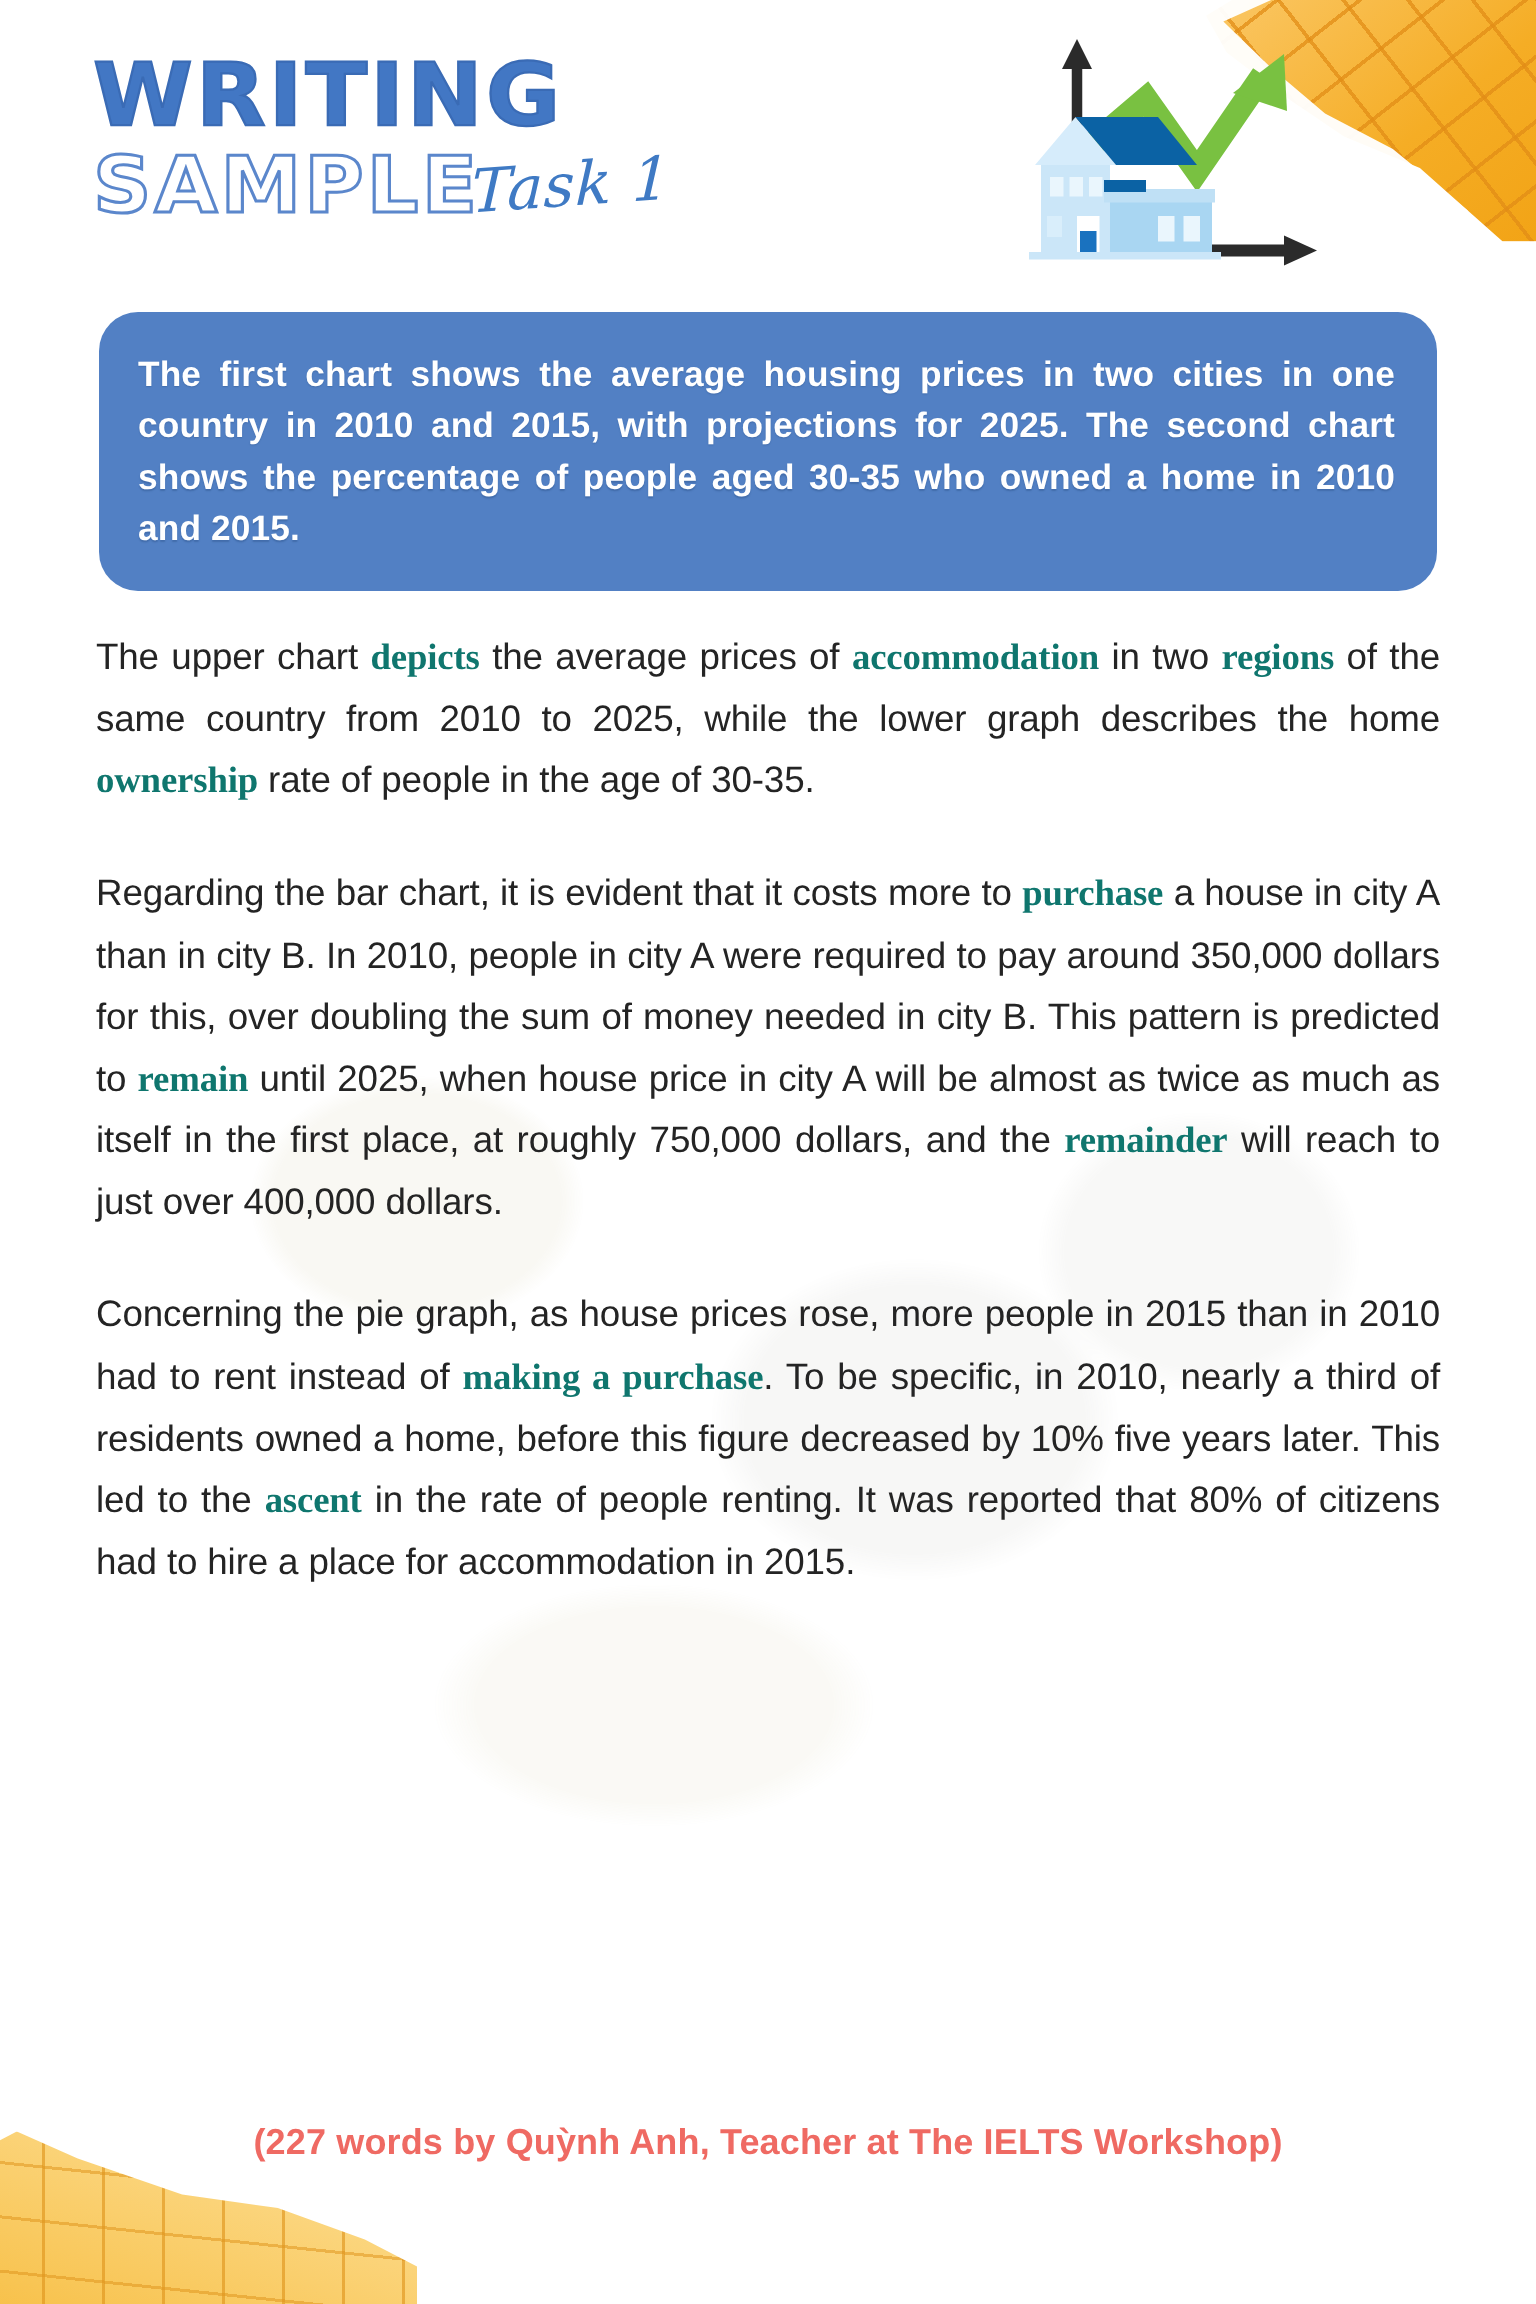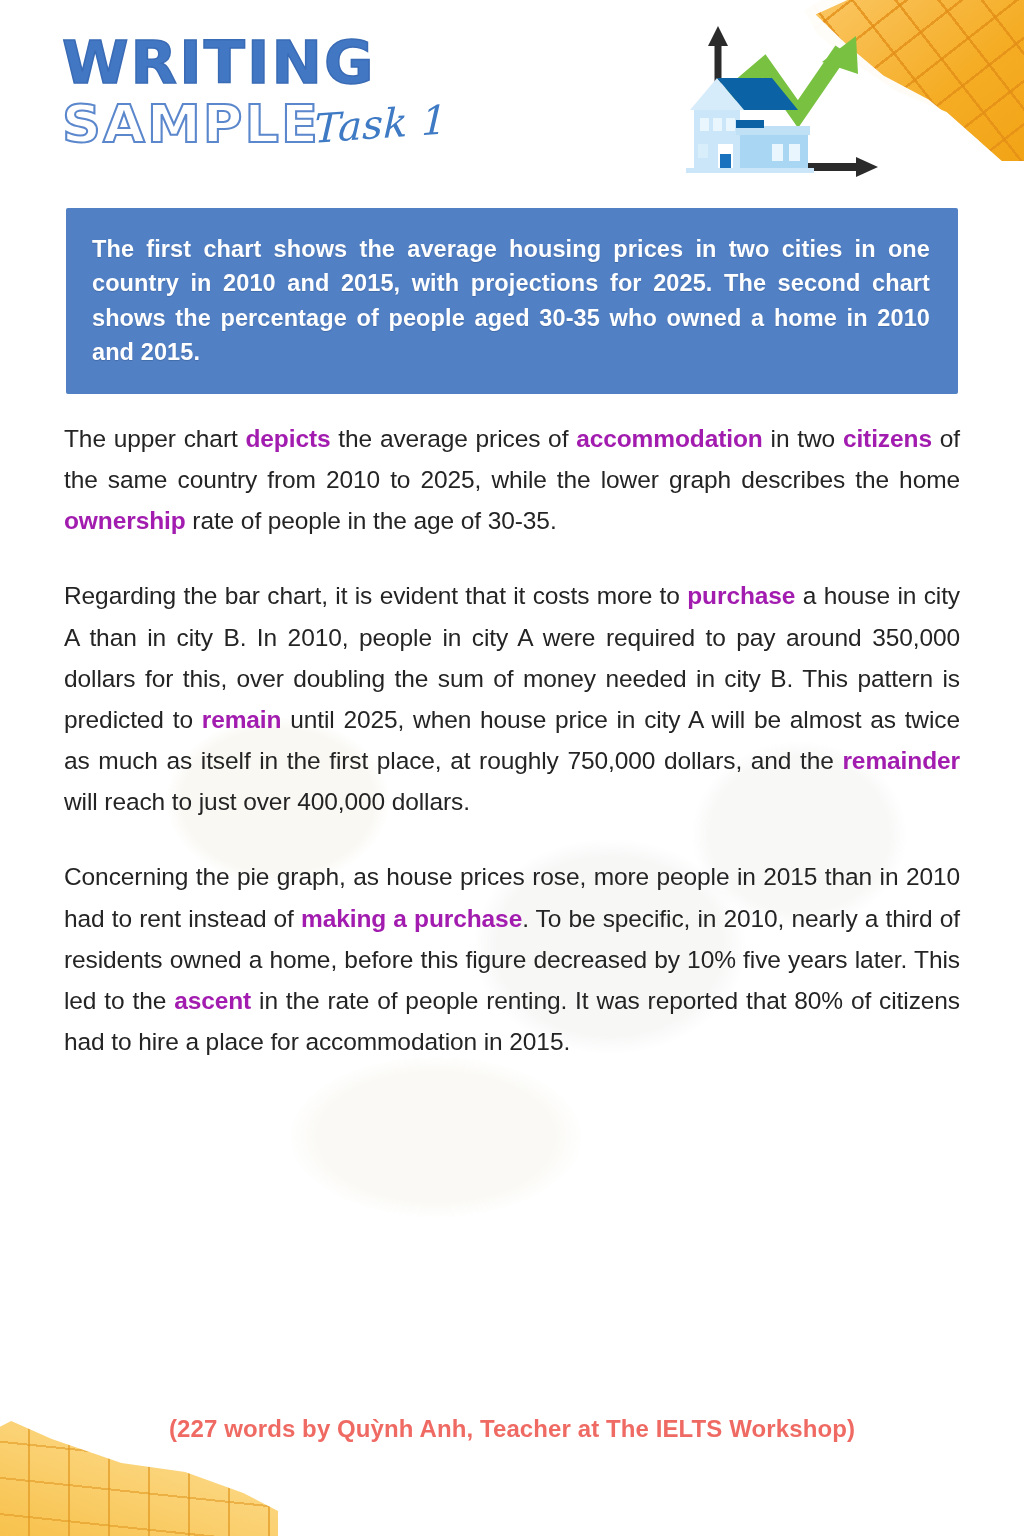--- a/index.html
+++ b/index.html
@@ -154,21 +154,21 @@
   }
 
   
   #prompt-box {
     position: absolute;
     left: 66px;
     top: 208px;
     width: 892px;
     height: 186px;
     background: #5280c4;
-    border-radius: 2px;
+    border-radius: 26px;
     padding: 24px 28px 20px 26px;
   }
 
   #prompt-text {
     color: #ffffff;
     font-size: 23.5px;
     font-weight: 700;
     line-height: 1.46;
     text-align: justify;
     text-justify: inter-word;
@@ -187,21 +187,21 @@
   .para {
     font-size: 24.5px;
     line-height: 1.68;
     color: #242424;
     text-align: justify;
     text-justify: inter-word;
     margin-bottom: 34px;
     letter-spacing: -.1px;
   }
   .para:last-child { margin-bottom: 0; }
-  .para b { font-weight: 700; color: #a21caf; }
+  .para b { font-weight: 700; color: #0f766e; font-family: Liberation Serif, serif; }
 
   
   #footer-credit {
     position: absolute;
     left: 0;
     top: 1415px;
     width: 1024px;
     text-align: center;
     font-size: 24px;
     font-weight: 700;
@@ -269,18 +269,18 @@
       </g>
     </svg>
   </div>
 </div>
 
 <div id="prompt-box">
   <div id="prompt-text">The first chart shows the average housing prices in two cities in one country in 2010 and 2015, with projections for 2025. The second chart shows the percentage of people aged 30-35 who owned a home in 2010 and 2015.</div>
 </div>
 
 <div id="essay">
-  <p class="para">The upper chart <b>depicts</b> the average prices of <b>accommodation</b> in two <b>citizens</b> of the same country from 2010 to 2025, while the lower graph describes the home <b>ownership</b> rate of people in the age of 30-35.</p>
+  <p class="para">The upper chart <b>depicts</b> the average prices of <b>accommodation</b> in two <b>regions</b> of the same country from 2010 to 2025, while the lower graph describes the home <b>ownership</b> rate of people in the age of 30-35.</p>
   <p class="para">Regarding the bar chart, it is evident that it costs more to <b>purchase</b> a house in city A than in city B. In 2010, people in city A were required to pay around 350,000 dollars for this, over doubling the sum of money needed in city B. This pattern is predicted to <b>remain</b> until 2025, when house price in city A will be almost as twice as much as itself in the first place, at roughly 750,000 dollars, and the <b>remainder</b> will reach to just over 400,000 dollars.</p>
   <p class="para">Concerning the pie graph, as house prices rose, more people in 2015 than in 2010 had to rent instead of <b>making a purchase</b>. To be specific, in 2010, nearly a third of residents owned a home, before this figure decreased by 10% five years later. This led to the <b>ascent</b> in the rate of people renting. It was reported that 80% of citizens had to hire a place for accommodation in 2015.</p>
 </div>
 
 <div id="footer-credit">(227 words by Quỳnh Anh, Teacher at The IELTS Workshop)</div>
 
 </body></html>

